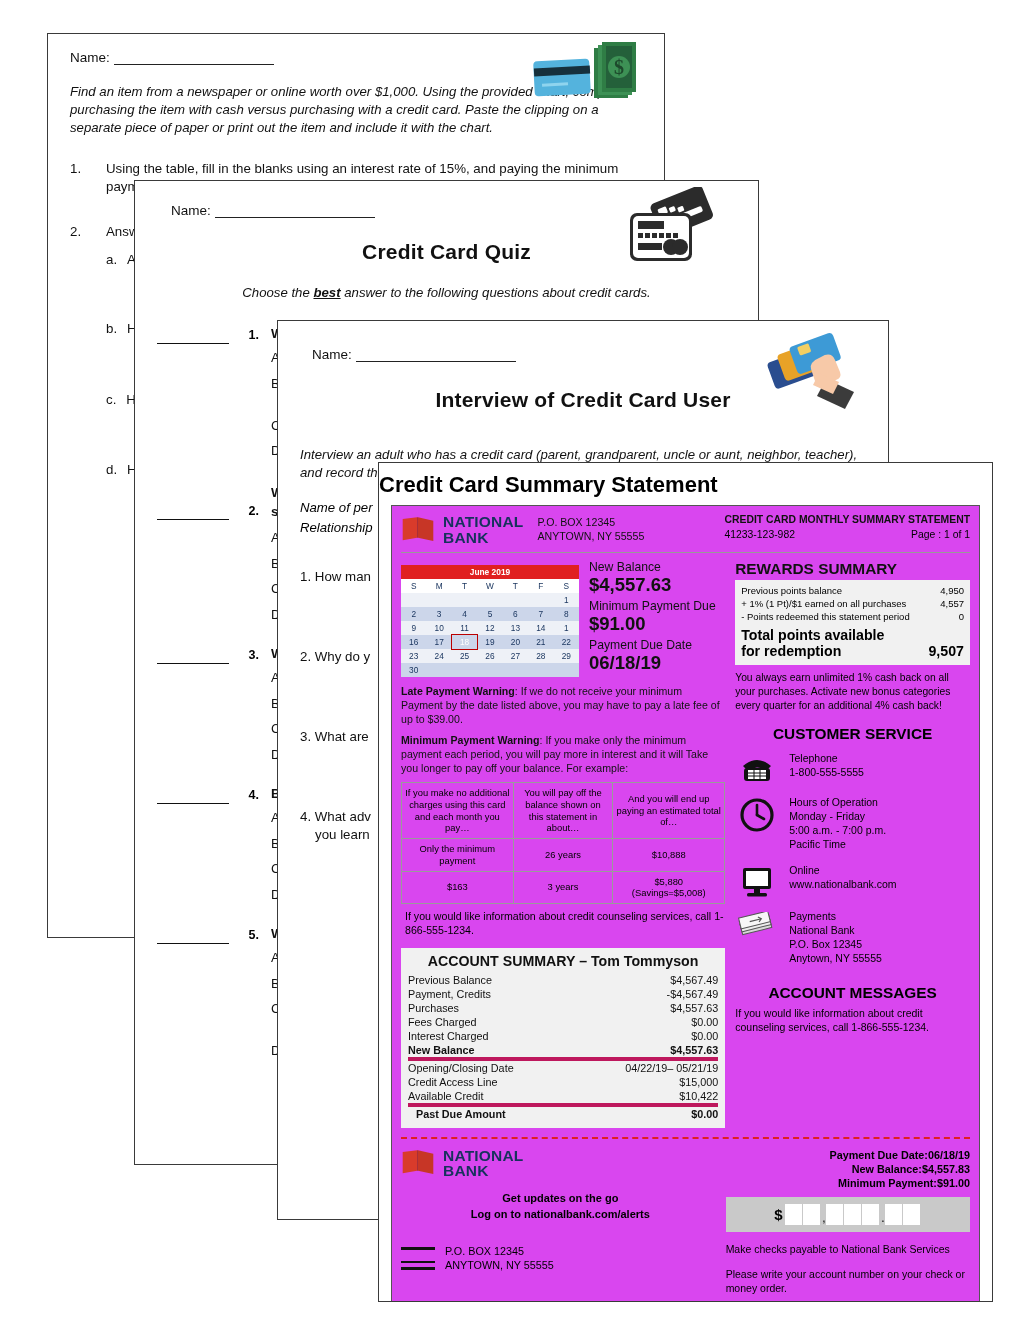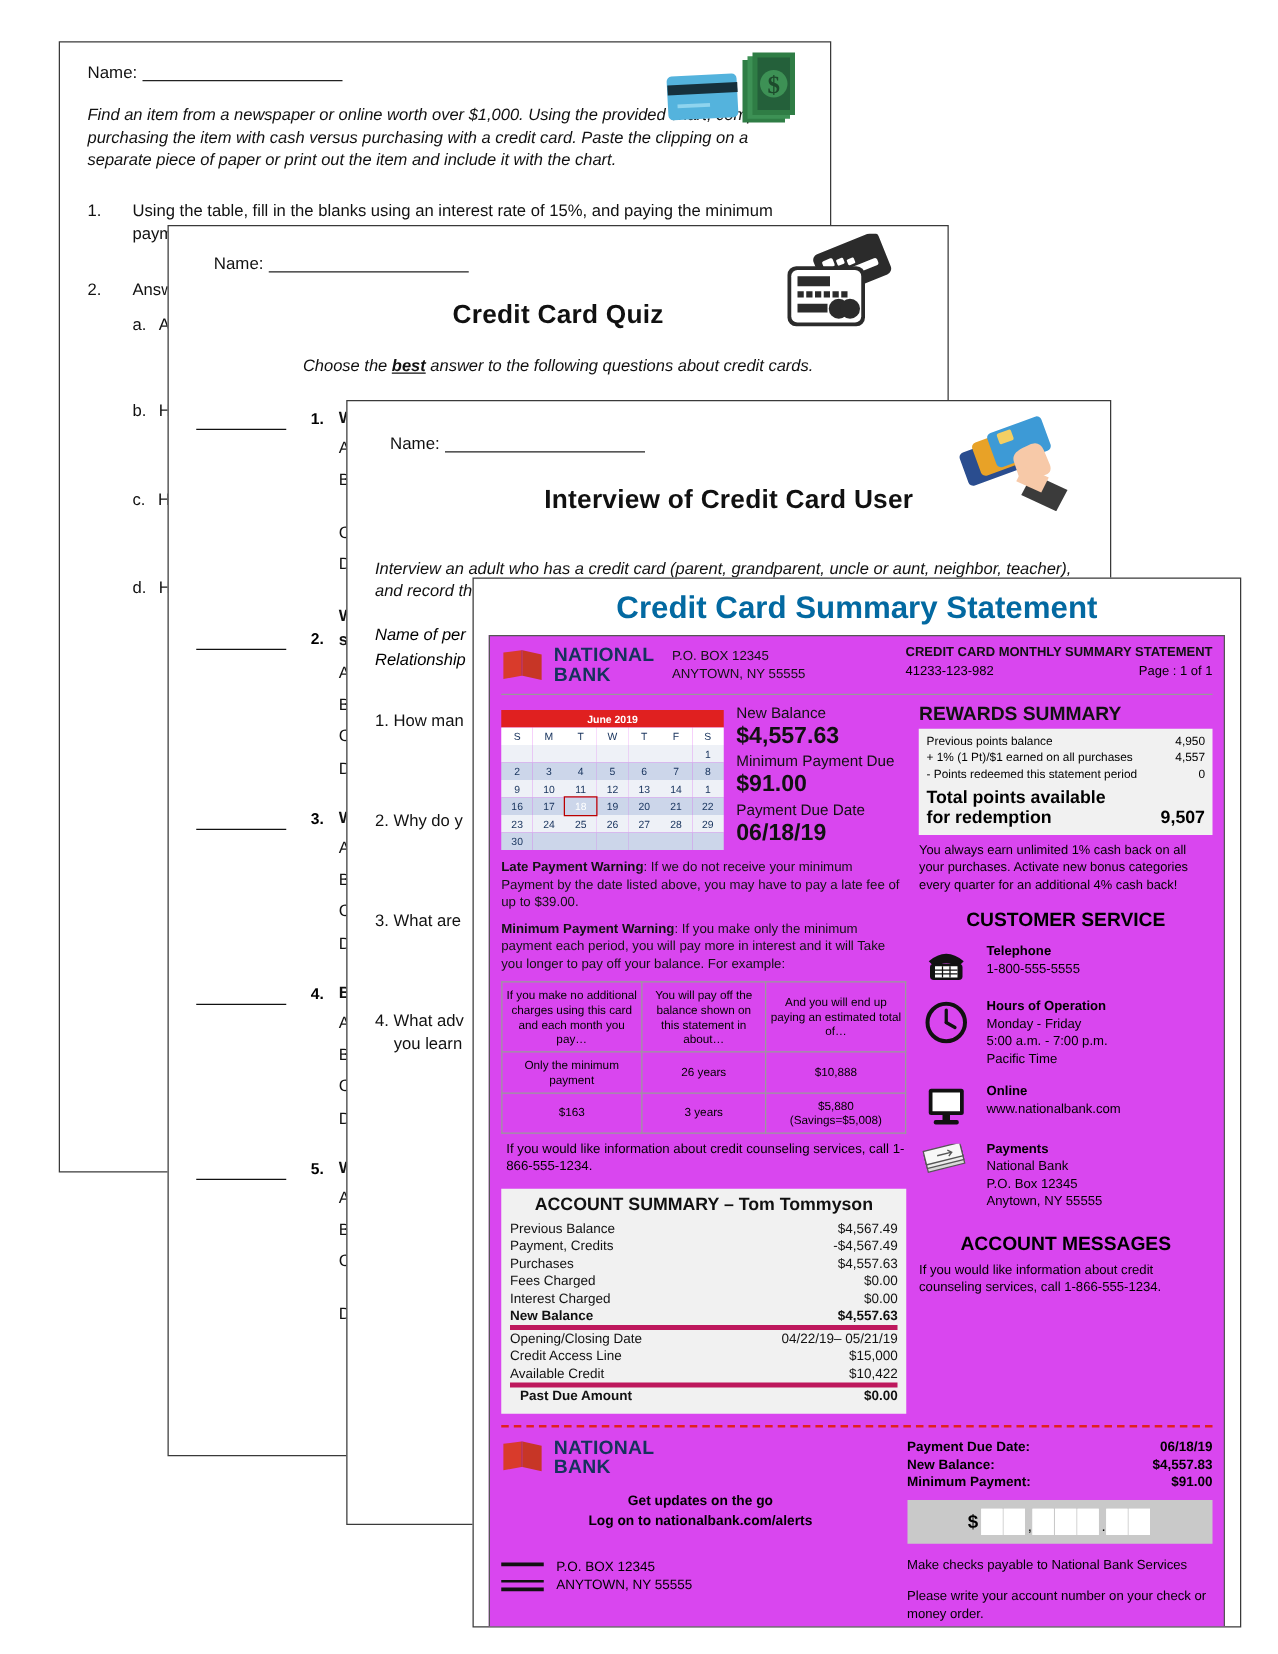--- a/index.html
+++ b/index.html
@@ -66,21 +66,21 @@
   .quiz-opt { margin-bottom: 9px; line-height: 1.25; }
   .quiz-opt .ind { display:block; padding-left: 14px; }
 
   
   .iv-q { font-size: 13.3px; color:#111; margin-bottom: 62px; line-height:1.35; }
   .iv-q .cont { display:block; padding-left: 15px; }
   .iv-meta { font-style: italic; font-size: 13.2px; line-height: 1.5; margin-top: 16px; }
 
   
   .stmt-title {
-    text-align:center; font-size: 25px; font-weight: bold; color:#0369a1;
+    text-align:left; font-size: 22px; font-weight: bold; color:#000000;
     padding: 9px 0 7px 0;
   }
   .stmt-box {
     margin: 0 12px 10px 12px; border: 1.4px solid #555; background:#d946ef;
     padding: 8px 9px 10px 9px;
   }
   .stmt-head { display:flex; align-items:flex-start; }
   .logo-wrap { display:flex; align-items:center; gap:8px; }
   .flag {
     width: 34px; height: 30px; flex:none;
@@ -135,37 +135,37 @@
   .rewards-box { background:#f1f1f1; padding: 4px 6px 6px 6px; }
   .rw-row { display:flex; justify-content:space-between; font-size: 9.5px; padding: 1px 0;}
   .rw-total { display:flex; justify-content:space-between; align-items:flex-end; font-size: 14.2px; font-weight:bold; margin-top:5px; line-height:1.12;}
   .rw-total .lbl { max-width: 72%; }
   .cashback { font-size: 10.3px; line-height:1.33; margin-top: 6px; }
 
   .cs-h { text-align:center; font-size: 15.4px; font-weight:bold; margin: 13px 0 9px 0;}
   .cs-item { display:flex; gap: 10px; margin-bottom: 12px; align-items:flex-start;}
   .cs-ico { width: 44px; flex:none; display:flex; justify-content:center; padding-top:2px;}
   .cs-txt { font-size: 10.5px; line-height:1.33; }
-  .cs-txt b { font-weight: bold; }
+  .cs-txt b { font-weight: normal; }
 
   .am-h { text-align:center; font-size: 15.4px; font-weight:bold; margin: 18px 0 5px 0;}
   .am-txt { font-size: 10.5px; line-height:1.33; }
 
   .tear { border-top: 2.6px dashed #e02020; margin: 9px 0 9px 0; }
 
   .stub { display:flex; }
   .stub-left { width: 56%; }
   .stub-right { width: 44%; padding-left: 6px;}
   .stub-alerts { text-align:center; font-size: 11px; font-weight:bold; line-height:1.4; margin-top: 12px;}
   .stub-addr { font-size: 10.8px; line-height:1.32; margin-top: 22px; display:flex; gap:10px;}
   .barcode-lines { width: 34px; flex:none; padding-top: 3px;}
   .barcode-lines div { height:3px; background:#111; margin-bottom:11px;}
   .barcode-lines div.thin { height: 2.4px; margin-bottom: 4px; }
 
-  .stub-row { display:flex; justify-content:space-between; font-size: 10.8px; font-weight:bold; padding: 1px 0;}
+  .stub-row { display:flex; justify-content:flex-end; font-size: 10.8px; font-weight:bold; padding: 1px 0;}
   .stub-row .v { font-weight: bold; }
   .amt-box { background:#c9c9c9; margin-top: 7px; padding: 7px 10px; display:flex; align-items:center; justify-content:center;}
   .amt-box .dollar { font-size: 15px; font-weight:bold; margin-right: 3px;}
   .amt-cells { display:flex; align-items:center;}
   .amt-cells .cell { width: 17px; height: 21px; background:#fff; border:1px solid #fff; margin-right:1px;}
   .amt-cells .comma { width:5px; text-align:center; font-size:12px; align-self:flex-end;}
   .stub-note { font-size: 10.5px; line-height:1.35; margin-top: 10px;}
   .stub-note.second { margin-top: 11px; }
 </style>
 </head>

